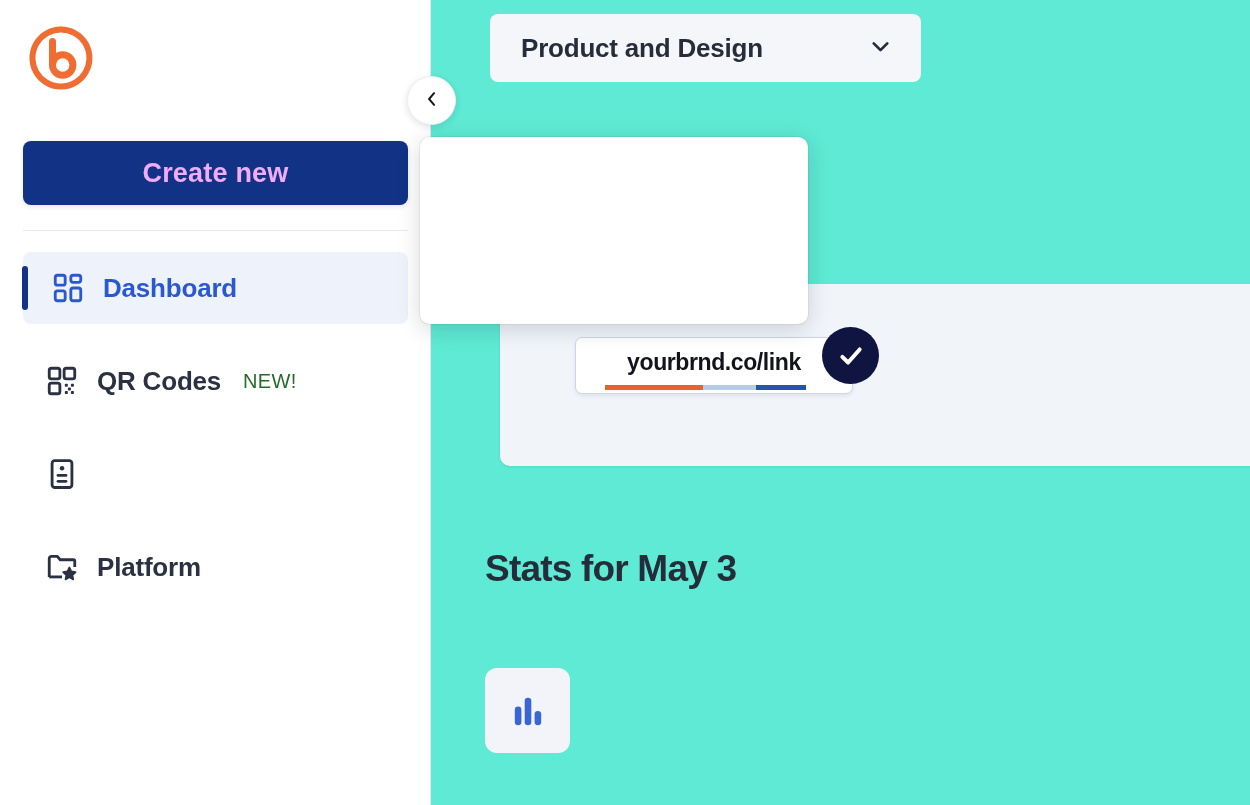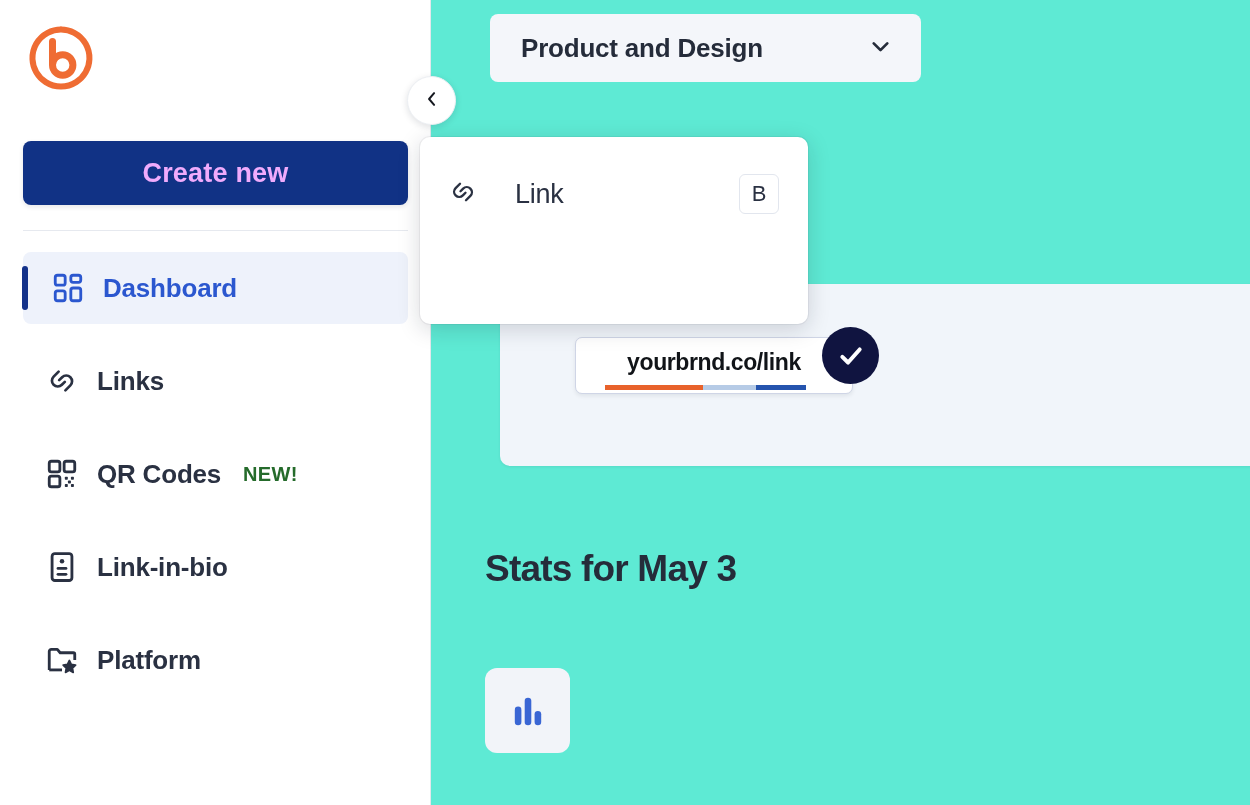--- a/index.html
+++ b/index.html
@@ -60,21 +60,21 @@
   .nav-item.active .label { color: #2b57cf; }
   .nav-item.active::before {
     content: ""; position: absolute; left: -1px; top: 14px;
     width: 6px; height: 44px; border-radius: 3px; background: #14328a;
   }
   .nav-icon { width: 34px; height: 34px; display: block; flex: 0 0 34px; }
   .badge-new {
     margin-left: 22px;
     color: #256b2b;
     font-size: 20px;
-    font-weight: bold;
+    font-weight: normal;
     letter-spacing: .3px;
   }
 
   
   #collapse-btn {
     position: absolute; left: 407px; top: 76px;
     width: 49px; height: 49px; border-radius: 50%;
     background: #ffffff;
     border: 1px solid #eceff3;
     box-shadow: 0 2px 7px rgba(16,24,40,.13);
@@ -209,29 +209,20 @@
           <svg viewBox="0 0 24 24" width="34" height="34" fill="none" stroke="#2b57cf" stroke-width="2">
             <rect x="3" y="3" width="7" height="7" rx="1.6"></rect>
             <rect x="14" y="3" width="7" height="5" rx="1.6"></rect>
             <rect x="3" y="14" width="7" height="7" rx="1.6"></rect>
             <rect x="14" y="12" width="7" height="9" rx="1.6"></rect>
           </svg>
         </span>
         <span class="label">Dashboard</span>
       </div>
 
-      <div class="nav-item">
-        <span class="nav-icon">
-          <svg viewBox="0 0 24 24" width="34" height="34" fill="none" stroke="#2a3142" stroke-width="1.9" stroke-linecap="round">
-            <path d="M9.6 5.4 6.1 8.9a4.1 4.1 0 0 0 5.8 5.8l2.1-2.1"></path>
-            <path d="M14.4 18.6l3.5-3.5a4.1 4.1 0 0 0-5.8-5.8l-2.1 2.1"></path>
-          </svg>
-        </span>
-        <span class="label">Links</span>
-      </div>
 
       <div class="nav-item">
         <span class="nav-icon">
           <svg viewBox="0 0 24 24" width="34" height="34" fill="none" stroke="#2a3142" stroke-width="2">
             <rect x="3" y="3" width="7.5" height="7.5" rx="1.5"></rect>
             <rect x="13.5" y="3" width="7.5" height="7.5" rx="1.5"></rect>
             <rect x="3" y="13.5" width="7.5" height="7.5" rx="1.5"></rect>
             <g fill="#2a3142" stroke="none">
               <rect x="14" y="14" width="2.1" height="2.1" rx=".5"></rect>
               <rect x="18.3" y="14" width="2.1" height="2.1" rx=".5"></rect>
@@ -247,21 +238,20 @@
 
       <div class="nav-item">
         <span class="nav-icon">
           <svg viewBox="0 0 24 24" width="34" height="34" fill="none" stroke="#2a3142" stroke-width="2">
             <rect x="5" y="2.5" width="14" height="19" rx="2"></rect>
             <circle cx="12" cy="8" r="1.6" fill="#2a3142" stroke="none"></circle>
             <rect x="8.2" y="12" width="7.6" height="2" rx="1" fill="#2a3142" stroke="none"></rect>
             <rect x="8.2" y="16.2" width="7.6" height="2" rx="1" fill="#2a3142" stroke="none"></rect>
           </svg>
         </span>
-        <span class="label">Link-in-bio</span>
       </div>
 
       <div class="nav-item">
         <span class="nav-icon">
           <svg viewBox="0 0 24 24" width="34" height="34" fill="none" stroke="#2a3142" stroke-width="2" stroke-linejoin="round">
             <path d="M3 19V6a1.5 1.5 0 0 1 1.5-1.5h4.2l2 2.4H20a1 1 0 0 1 1 1V12"></path>
             <path d="M3 19h9"></path>
             <path d="M17.2 12.3l1.35 2.8 3.05.45-2.2 2.15.52 3.05-2.72-1.43-2.72 1.43.52-3.05-2.2-2.15 3.05-.45z" fill="#2a3142" stroke="#2a3142" stroke-width="1.2"></path>
           </svg>
         </span>
@@ -318,27 +308,17 @@
           <path d="M11 30V19"></path>
           <path d="M20 30V11"></path>
           <path d="M29 30v-7"></path>
         </svg>
       </div>
     </div>
   </main>
 
   <div id="create-menu">
 
-    <div class="menu-item">
-      <span>
-        <svg viewBox="0 0 24 24" width="30" height="30" fill="none" stroke="#2a3142" stroke-width="1.9" stroke-linecap="round">
-          <path d="M9.6 5.4 6.1 8.9a4.1 4.1 0 0 0 5.8 5.8l2.1-2.1"></path>
-          <path d="M14.4 18.6l3.5-3.5a4.1 4.1 0 0 0-5.8-5.8l-2.1 2.1"></path>
-        </svg>
-      </span>
-      <span class="m-label">Link</span>
-      <span class="kbd">B</span>
-    </div>
 
 
   </div>
 
 </div>
 
 </body></html>

